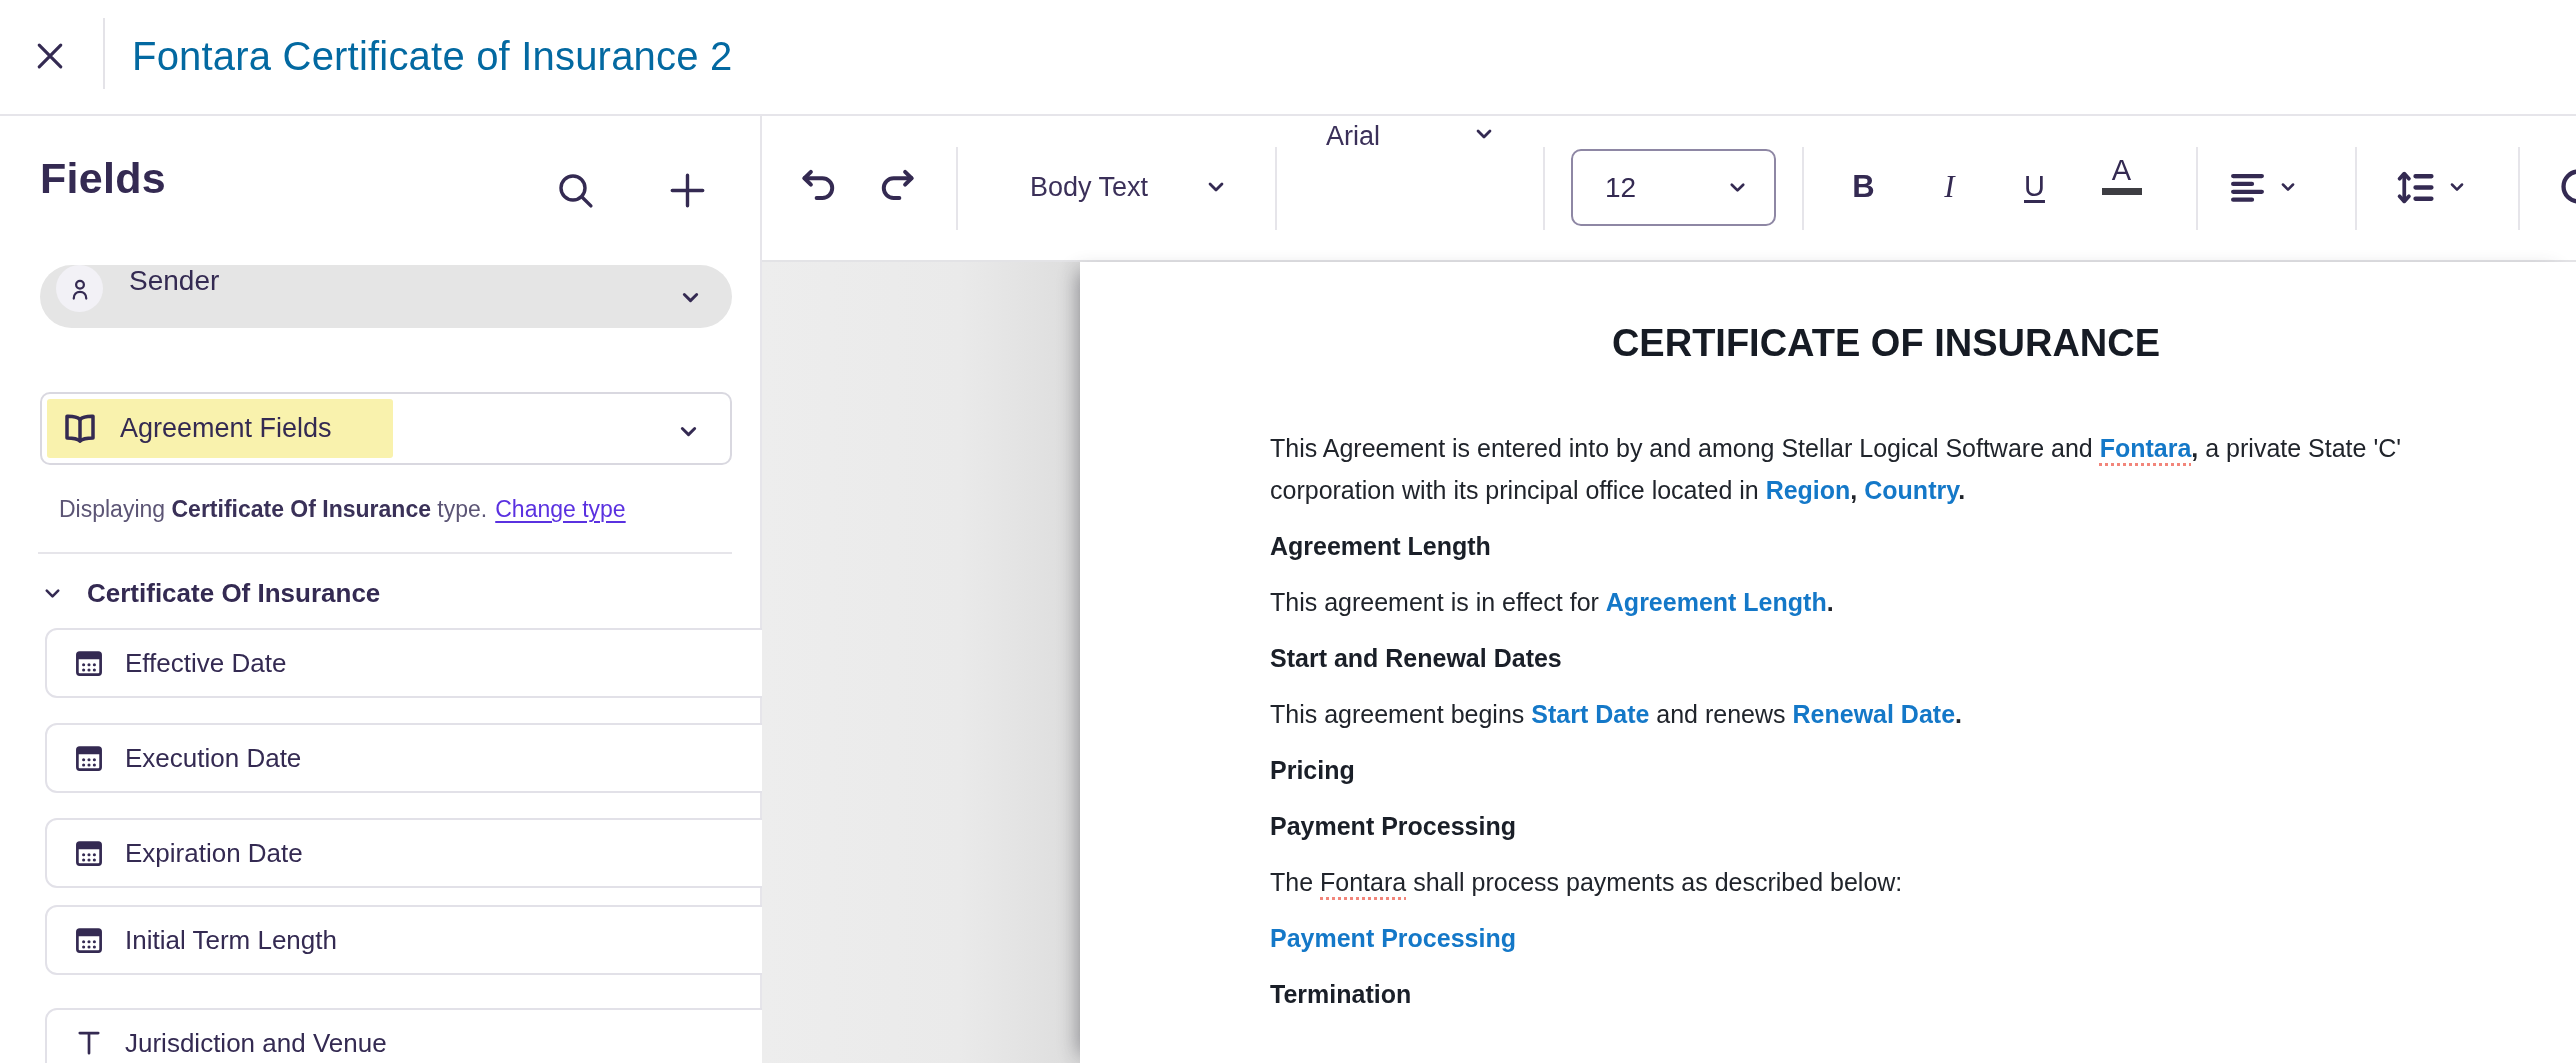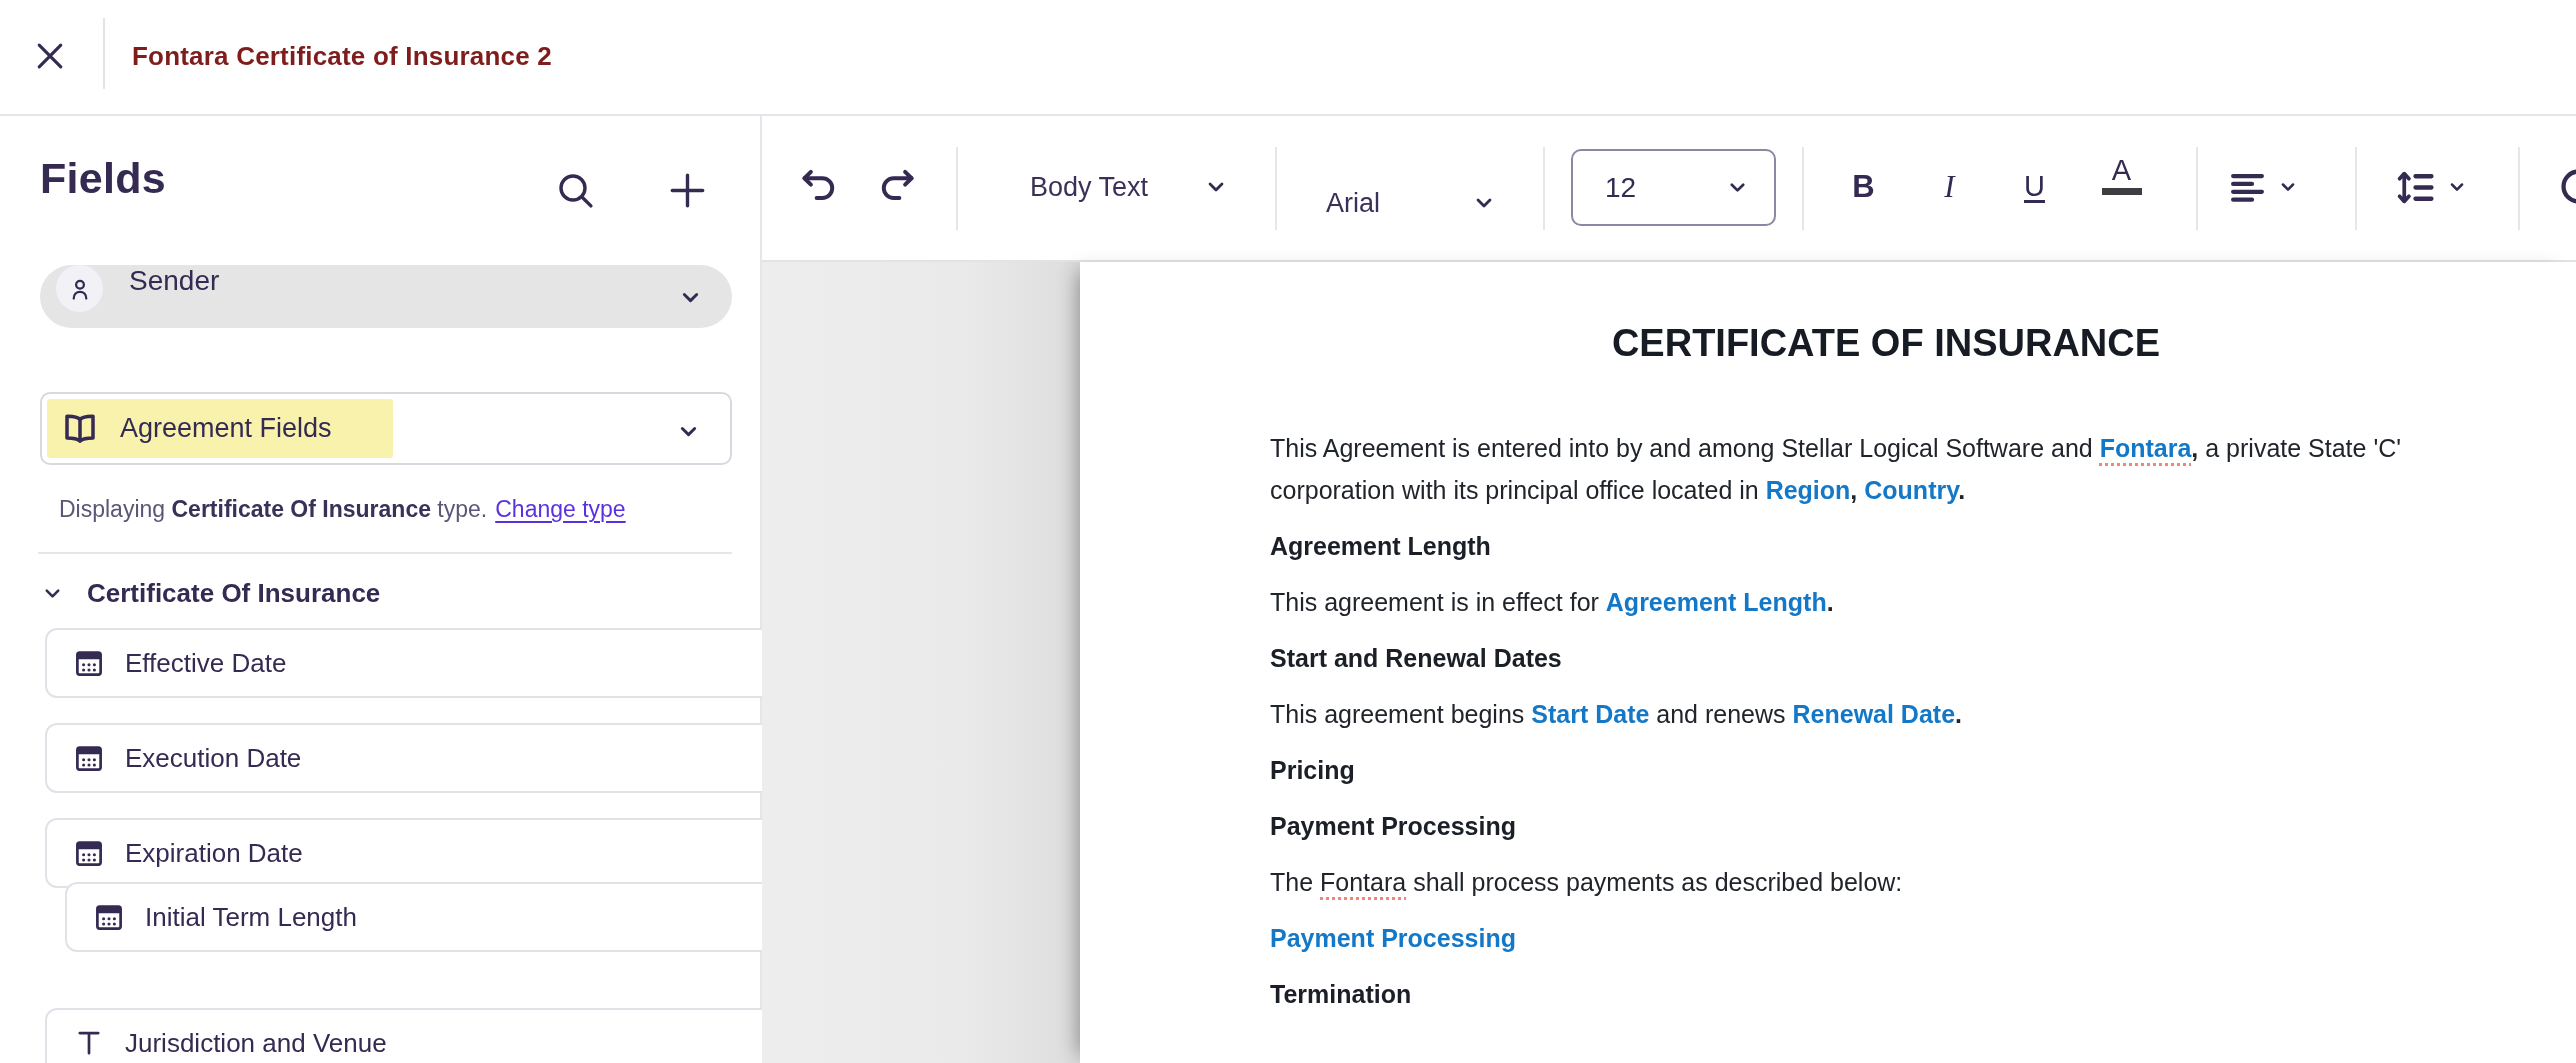--- a/index.html
+++ b/index.html
@@ -7,21 +7,21 @@
     position:relative;width:2576px;height:1064px;overflow:hidden;
     font-family:"Liberation Sans",sans-serif;color:#342a52;background:#fff;
   }
   svg{display:block;}
   .ic{stroke:#342a52;fill:none;stroke-linecap:round;stroke-linejoin:round;}
 
   
   .topbar{position:absolute;left:0;top:0;width:2576px;height:114px;background:#fff;border-bottom:2px solid #e6e5ea;}
   .close-btn{position:absolute;left:24px;top:30px;width:51px;height:51px;display:flex;align-items:center;justify-content:center;cursor:pointer;}
   .topbar-sep{position:absolute;left:103px;top:18px;width:2px;height:71px;background:#e4e3e8;}
-  .doc-title-label{position:absolute;left:132px;top:0;height:112px;display:flex;align-items:center;font-size:26px;font-weight:700;color:#7f1d1d;letter-spacing:0.2px;}
+  .doc-title-label{position:absolute;left:132px;top:0;height:112px;display:flex;align-items:center;font-size:40px;font-weight:400;color:#0369a1;letter-spacing:0.2px;}
 
   
   .sidebar{position:absolute;left:0;top:116px;width:760px;height:948px;background:#fff;border-right:2px solid #e6e5ea;text-decoration:underline;}
   .fields-h{position:absolute;left:40px;top:38px;font-size:43px;font-weight:700;color:#342a52;letter-spacing:0.3px;}
   .icon-btn{position:absolute;width:47px;height:47px;display:flex;align-items:center;justify-content:center;cursor:pointer;}
   .search-btn{left:552px;top:51px;}
   .add-btn{left:664px;top:51px;}
 
   .sender-pill{position:absolute;left:40px;top:149px;width:692px;height:63px;border-radius:32px;background:#e5e5e5;display:flex;align-items:flex-start;cursor:pointer;}
   .sender-avatar{width:47px;height:47px;border-radius:50%;background:#f2f1f6;margin-left:16px;display:flex;align-items:center;justify-content:center;}
@@ -193,21 +193,21 @@
                 <circle cx="12" cy="13.2" r="1.1"></circle>
                 <circle cx="15.8" cy="13.2" r="1.1"></circle>
                 <circle cx="8.2" cy="16.9" r="1.1"></circle>
                 <circle cx="12" cy="16.9" r="1.1"></circle>
                 <circle cx="15.8" cy="16.9" r="1.1"></circle>
               </g>
             </svg>
           </span>
           <span class="fc-label">Expiration Date</span>
         </div>
-        <div class="field-card" style="top: 766px; margin-left: 20px;">
+        <div class="field-card" style="top: 789px;">
           <span class="fc-icon">
             <svg width="34" height="34" viewBox="0 0 24 24">
               <rect x="3.8" y="4.6" width="16.4" height="15.6" rx="1.6" fill="none" stroke="#342a52" stroke-width="1.9"></rect>
               <path d="M3.8 9.3 V6.2 a1.6 1.6 0 0 1 1.6 -1.6 h13.2 a1.6 1.6 0 0 1 1.6 1.6 v3.1 z" fill="#342a52"></path>
               <g fill="#342a52">
                 <circle cx="8.2" cy="13.2" r="1.1"></circle>
                 <circle cx="12" cy="13.2" r="1.1"></circle>
                 <circle cx="15.8" cy="13.2" r="1.1"></circle>
                 <circle cx="8.2" cy="16.9" r="1.1"></circle>
                 <circle cx="12" cy="16.9" r="1.1"></circle>
@@ -249,21 +249,21 @@
 
     <div class="t-abs" style="left:232px;top:0;height:142px;display:flex;align-items:center;cursor:pointer;margin-left:36px;">
       <span class="t-label">Body Text</span>
       <svg style="margin-left:55px;" width="26" height="26" viewBox="0 0 24 24">
           <path class="ic" stroke-width="2.6" d="M6.5 9.3 L12 14.8 L17.5 9.3"></path>
         </svg>
     </div>
 
     <div class="t-sep" style="left:513px;"></div>
 
-    <div class="t-abs" style="left:564px;top:16px;height:142px;display:flex;align-items:center;cursor:pointer;">
+    <div class="t-abs" style="left:564px;top:5px;height:142px;display:flex;align-items:flex-start;cursor:pointer;">
       <span class="t-label">Arial</span>
       <svg style="margin-left:91px;" width="26" height="26" viewBox="0 0 24 24">
           <path class="ic" stroke-width="2.6" d="M6.5 9.3 L12 14.8 L17.5 9.3"></path>
         </svg>
     </div>
 
     <div class="t-sep" style="left:781px;"></div>
 
     <div class="size-box">
       <span class="size-val">12</span>

